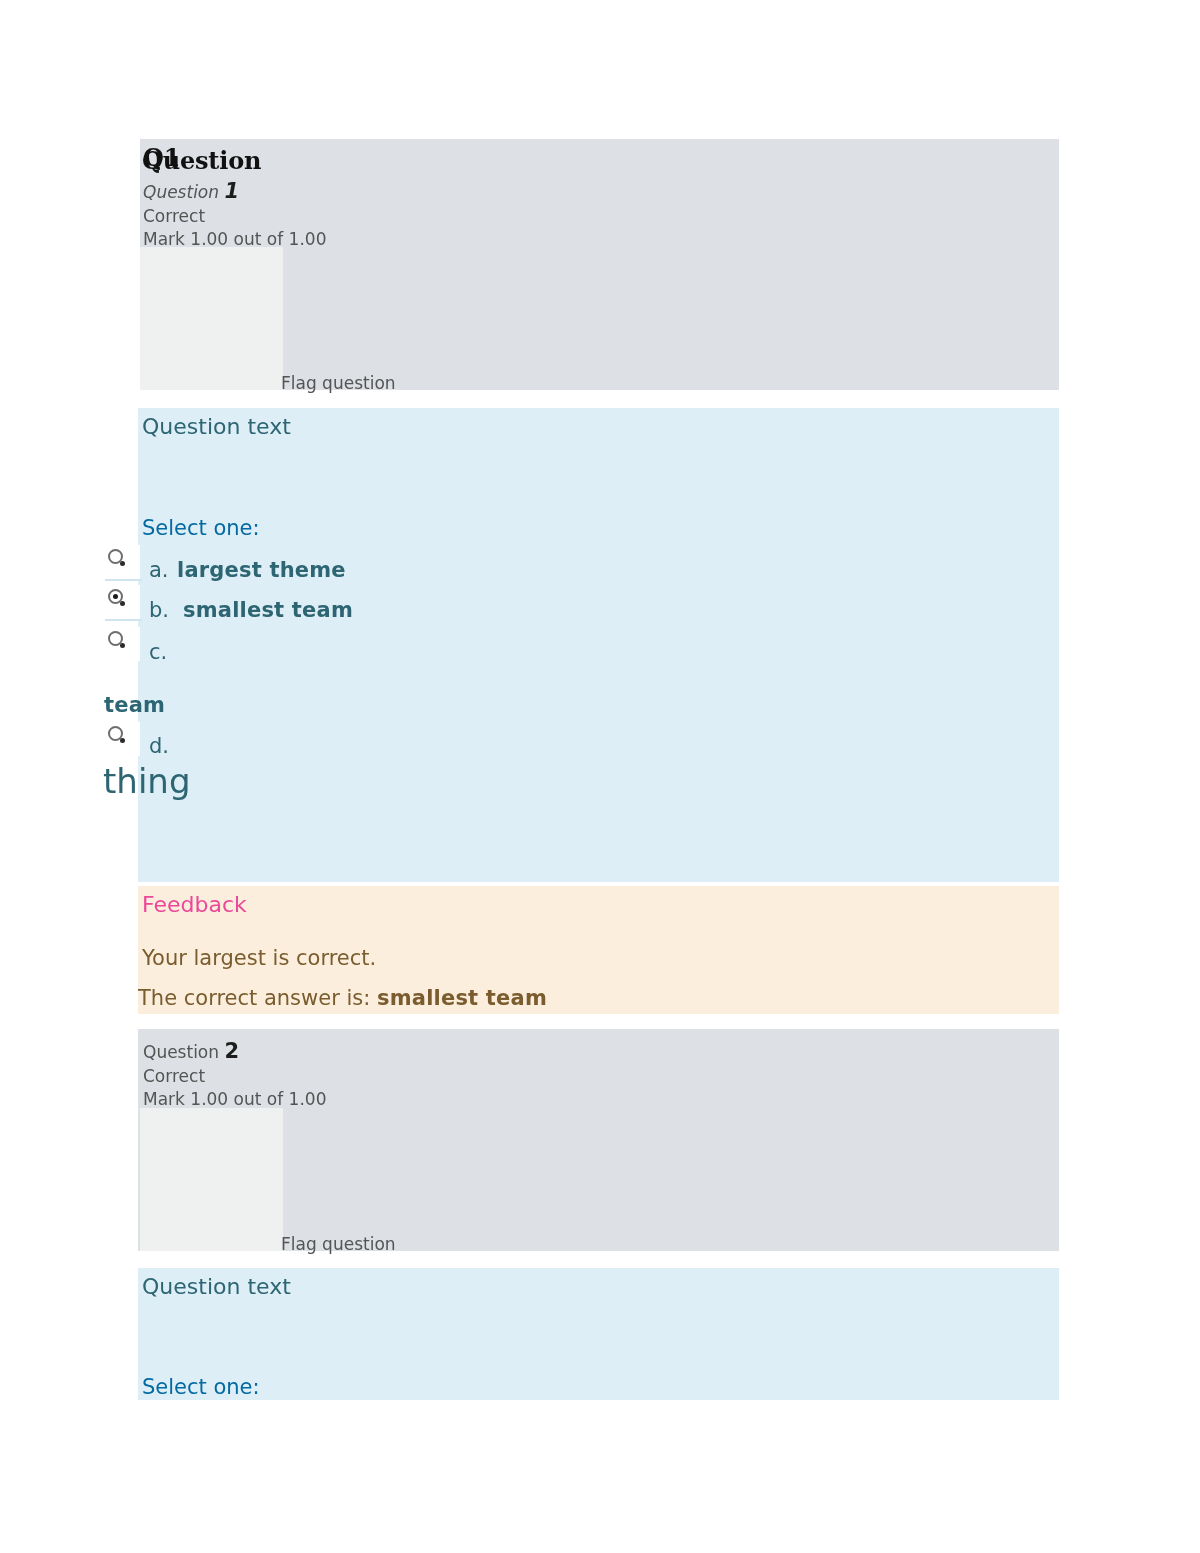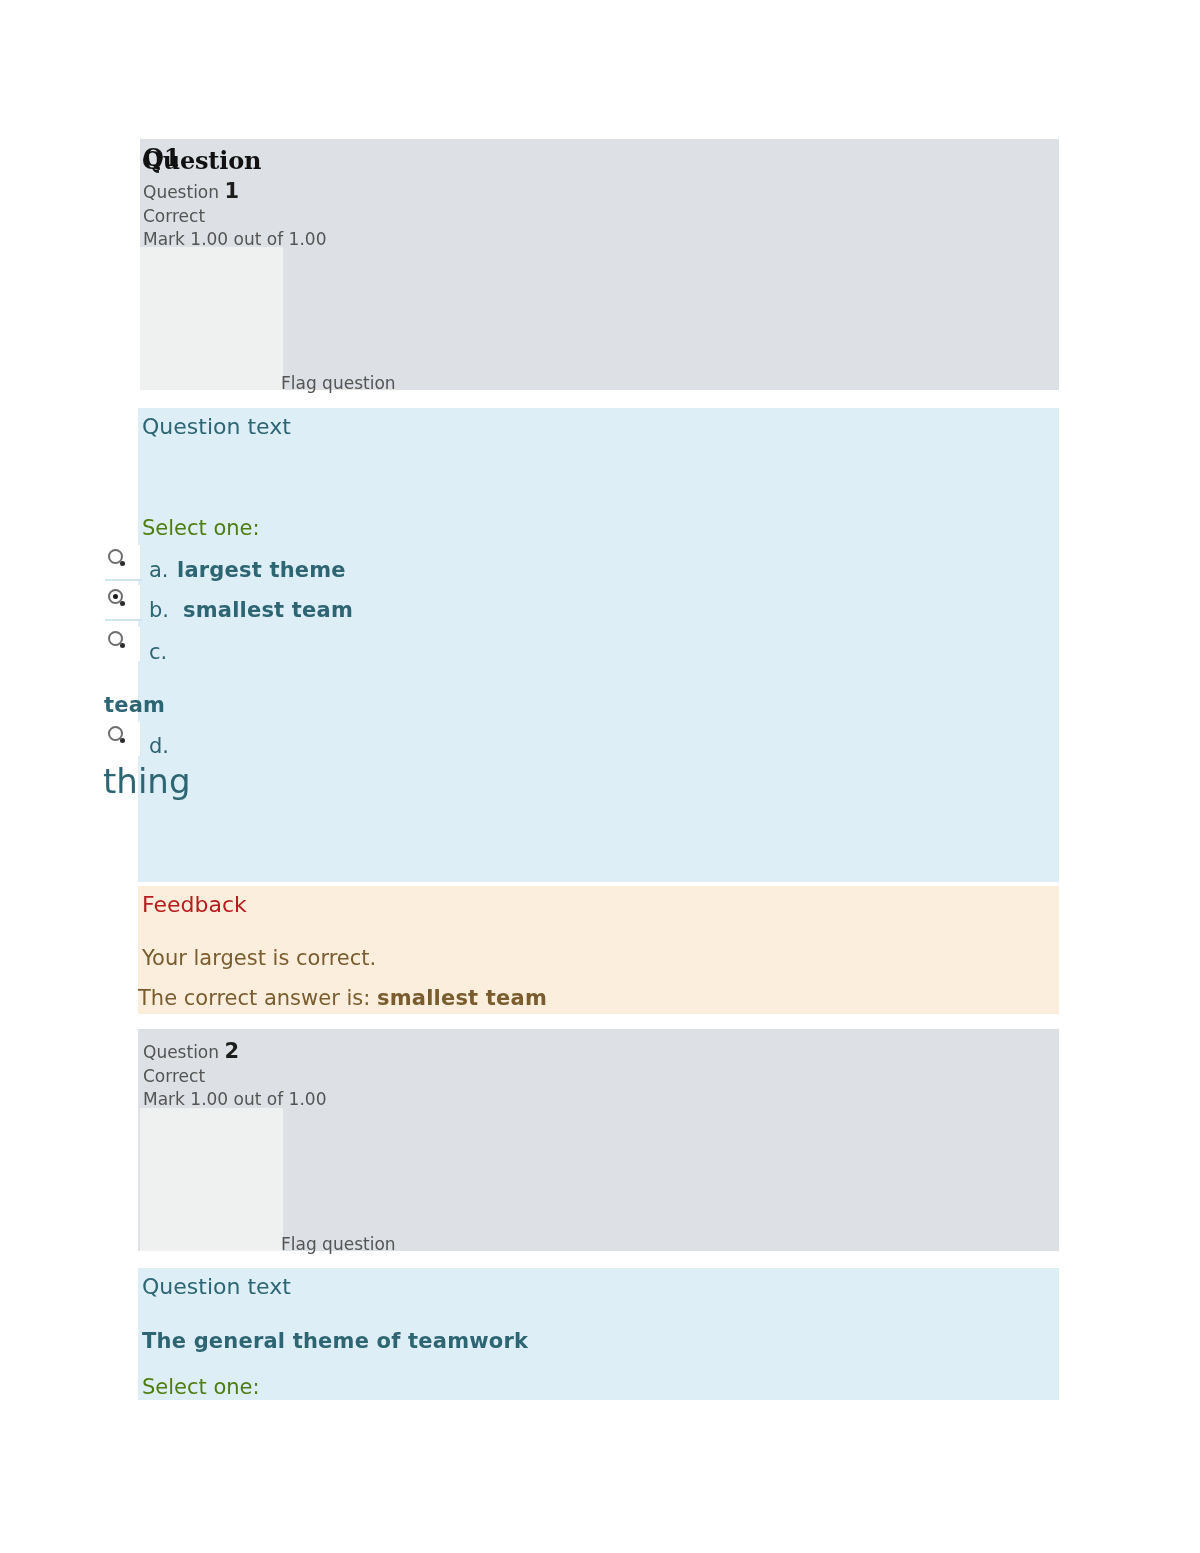--- a/index.html
+++ b/index.html
@@ -92,21 +92,21 @@
     position: absolute;
     font-size: 21px;
     font-weight: bold;
     color: #2d6573;
     white-space: nowrap;
     letter-spacing: 0.2px;
   }
   .qb-selectone {
     position: absolute;
     font-size: 21px;
-    color: #4d7c0f;
+    color: #0369a1;
     white-space: nowrap;
   }
 
   
   .ans-radio-bg {
     position: absolute;
     background: #ffffff;
   }
   .ans-rule {
     position: absolute;
@@ -172,21 +172,21 @@
   .fb {
     position: absolute;
     left: 138px;
     width: 921px;
     background: #fbeedd;
     color: #7a5c2e;
   }
   .fb-label {
     position: absolute;
     font-size: 22px;
-    color: #b91c1c;
+    color: #ec4899;
     white-space: nowrap;
   }
   .fb-line {
     position: absolute;
     font-size: 21px;
     color: #7a5c2e;
     white-space: nowrap;
   }
   .fb-line b {
     font-weight: bold;
@@ -199,21 +199,21 @@
 <div class="page">
 
   <div class="q-header" style="left:140px; top:139px; width:919px; height:251px;">
     <div class="info">
       <div class="q-title">Question</div>
     </div>
   </div>
 
   <div class="q-title" style="position:absolute; left:143px; top:144px;">Q1</div>
 
-  <div class="q-no" style="position:absolute; left:143px; top:179px;">
+  <div class="q-no" style="position:absolute; left:143px; top:179px;font-style:italic;">
     <span>Question</span>
     <b>1</b>
   </div>
 
   <div class="q-state" style="position:absolute; left:143px; top:206px;">Correct</div>
 
   <div class="q-mark" style="position:absolute; left:143px; top:229px;">Mark 1.00 out of 1.00</div>
 
   <div class="flag-box" style="left:140px; top:247px; width:143px; height:143px;"></div>
 
@@ -277,17 +277,16 @@
   <div class="q-mark" style="position:absolute; left:143px; top:1089px;">Mark 1.00 out of 1.00</div>
 
   <div class="flag-box" style="left:140px; top:1108px; width:143px; height:143px;"></div>
 
   <div class="flag-label" style="left:281px; top:1234px;">Flag question</div>
 
   <div class="q-body" style="left:138px; top:1268px; width:921px; height:132px;"></div>
 
   <div class="qb-label" style="left:142px; top:1274px;">Question text</div>
 
-  <div class="qb-stem" style="left:142px; top:1329px;">The general theme of teamwork</div>
 
   <div class="qb-selectone" style="left:142px; top:1375px;">Select one:</div>
 
 </div>
 
 </body></html>

